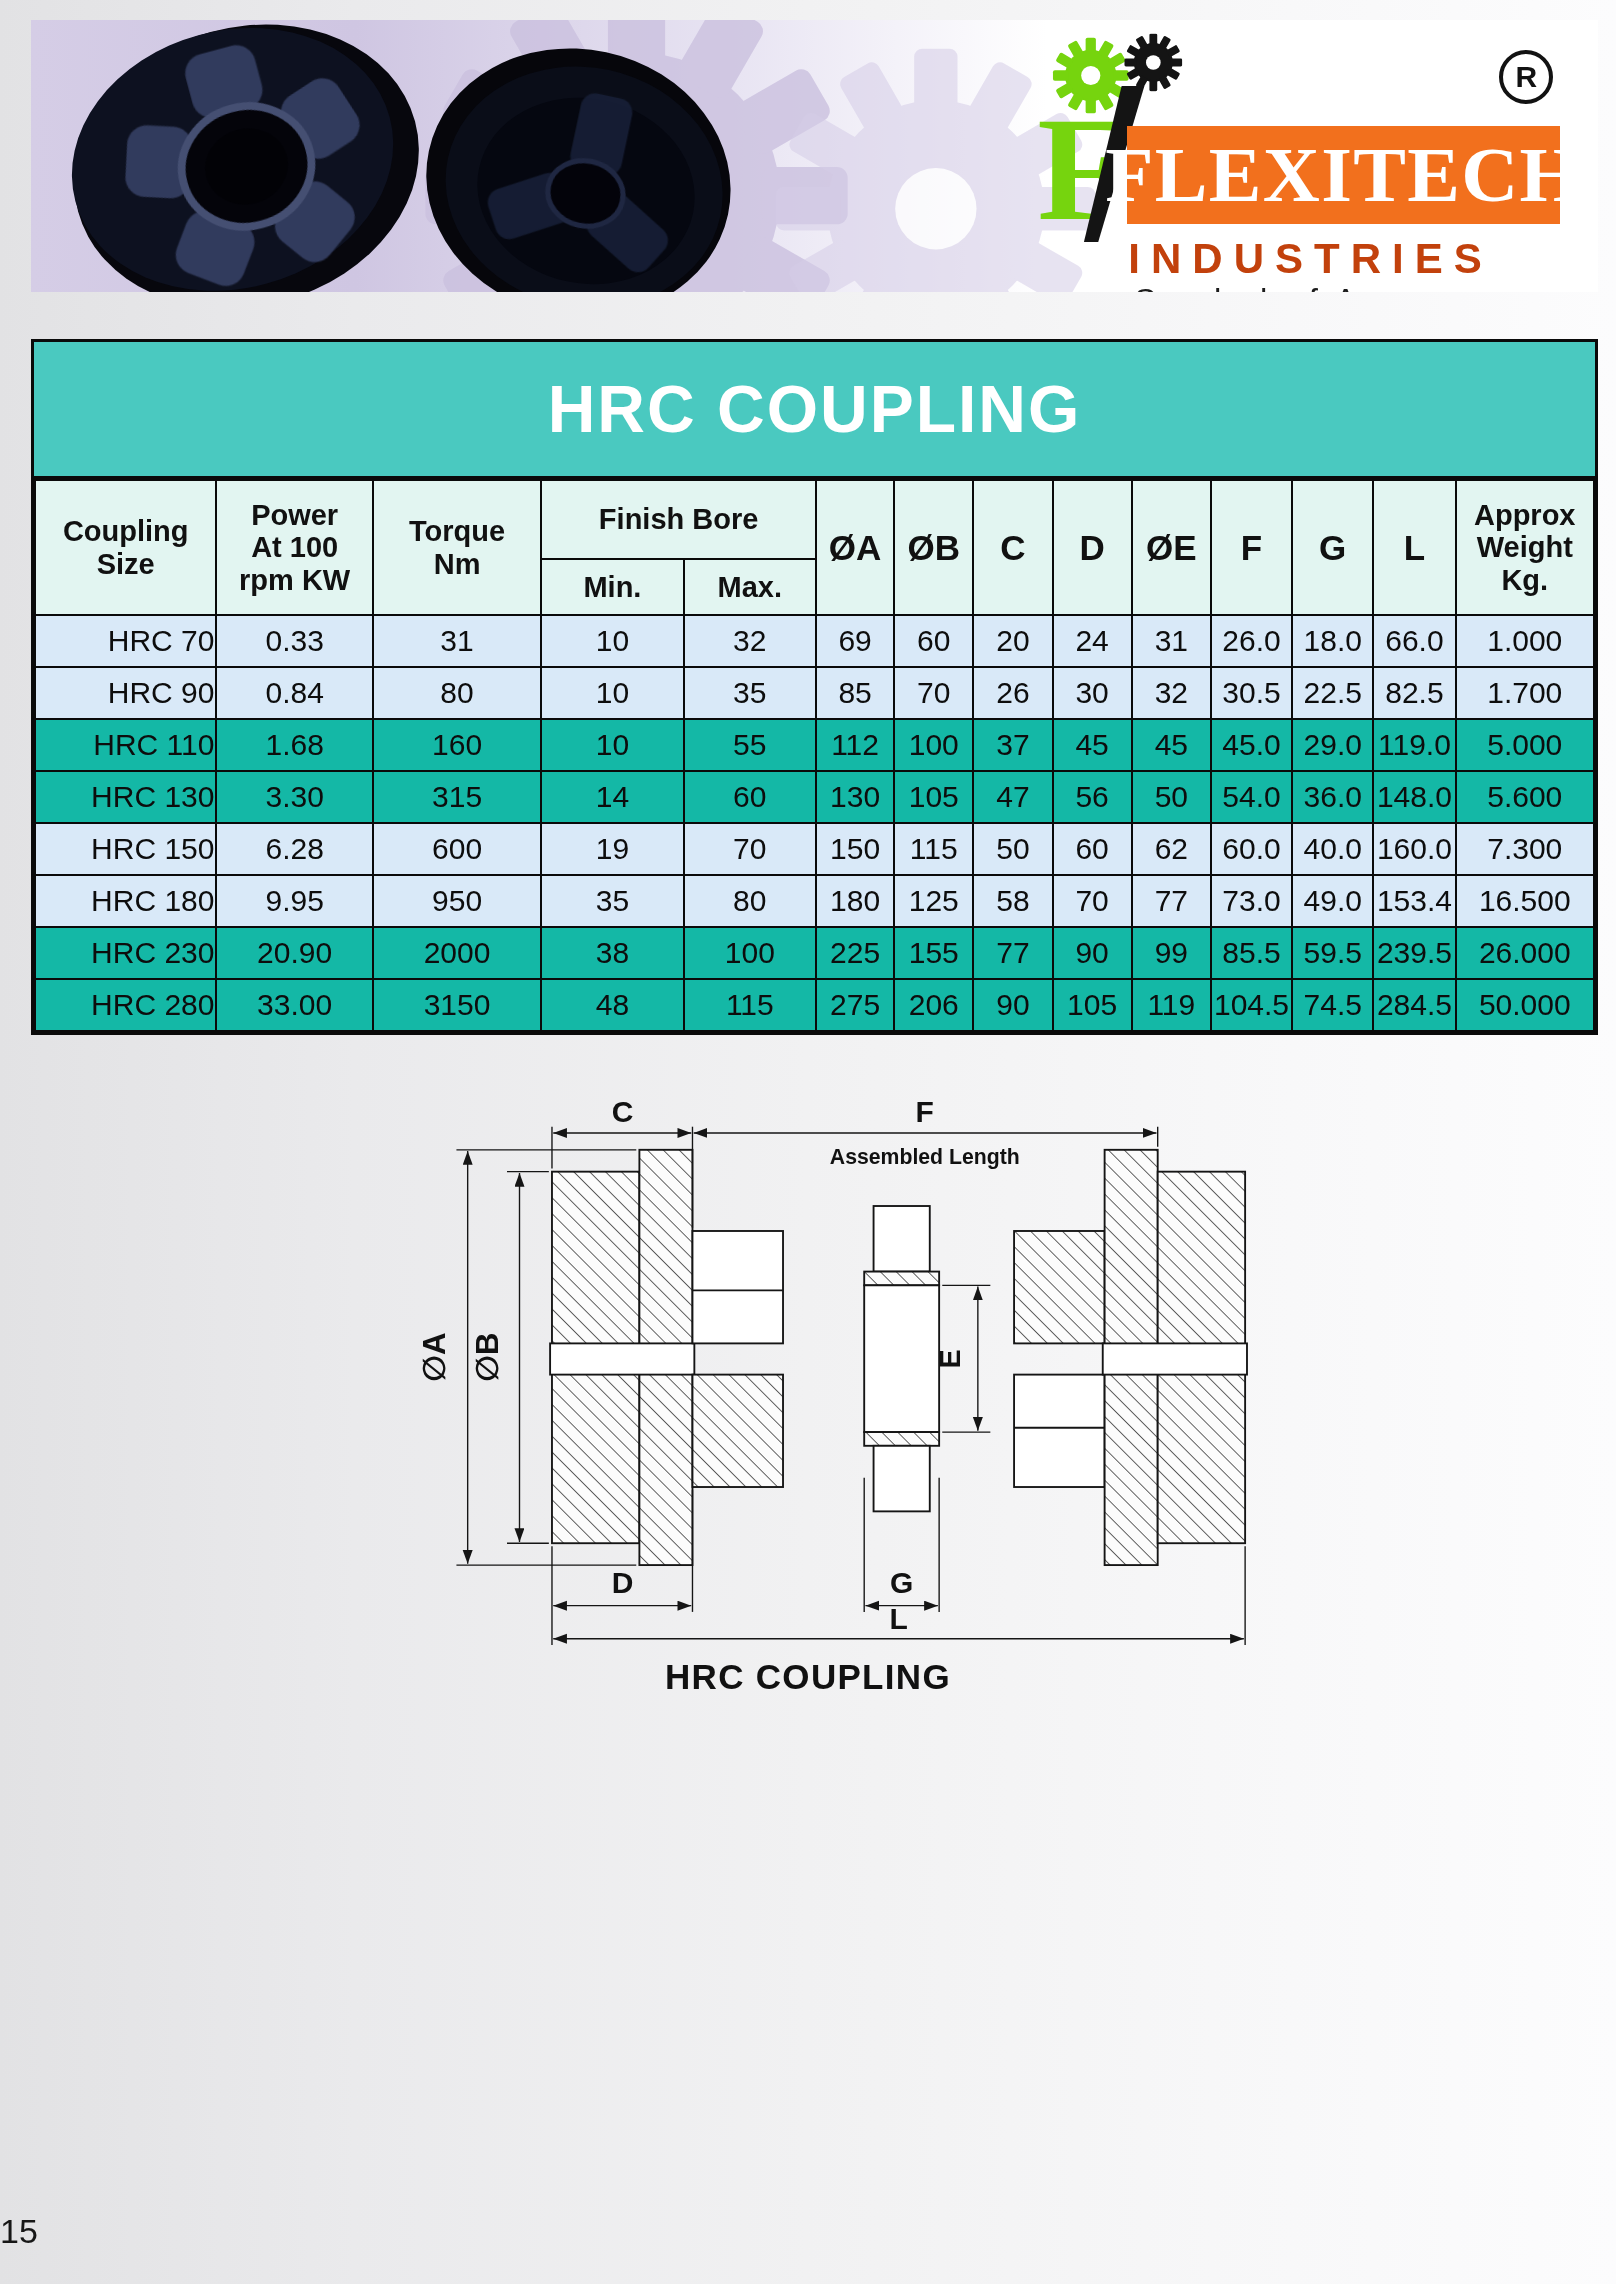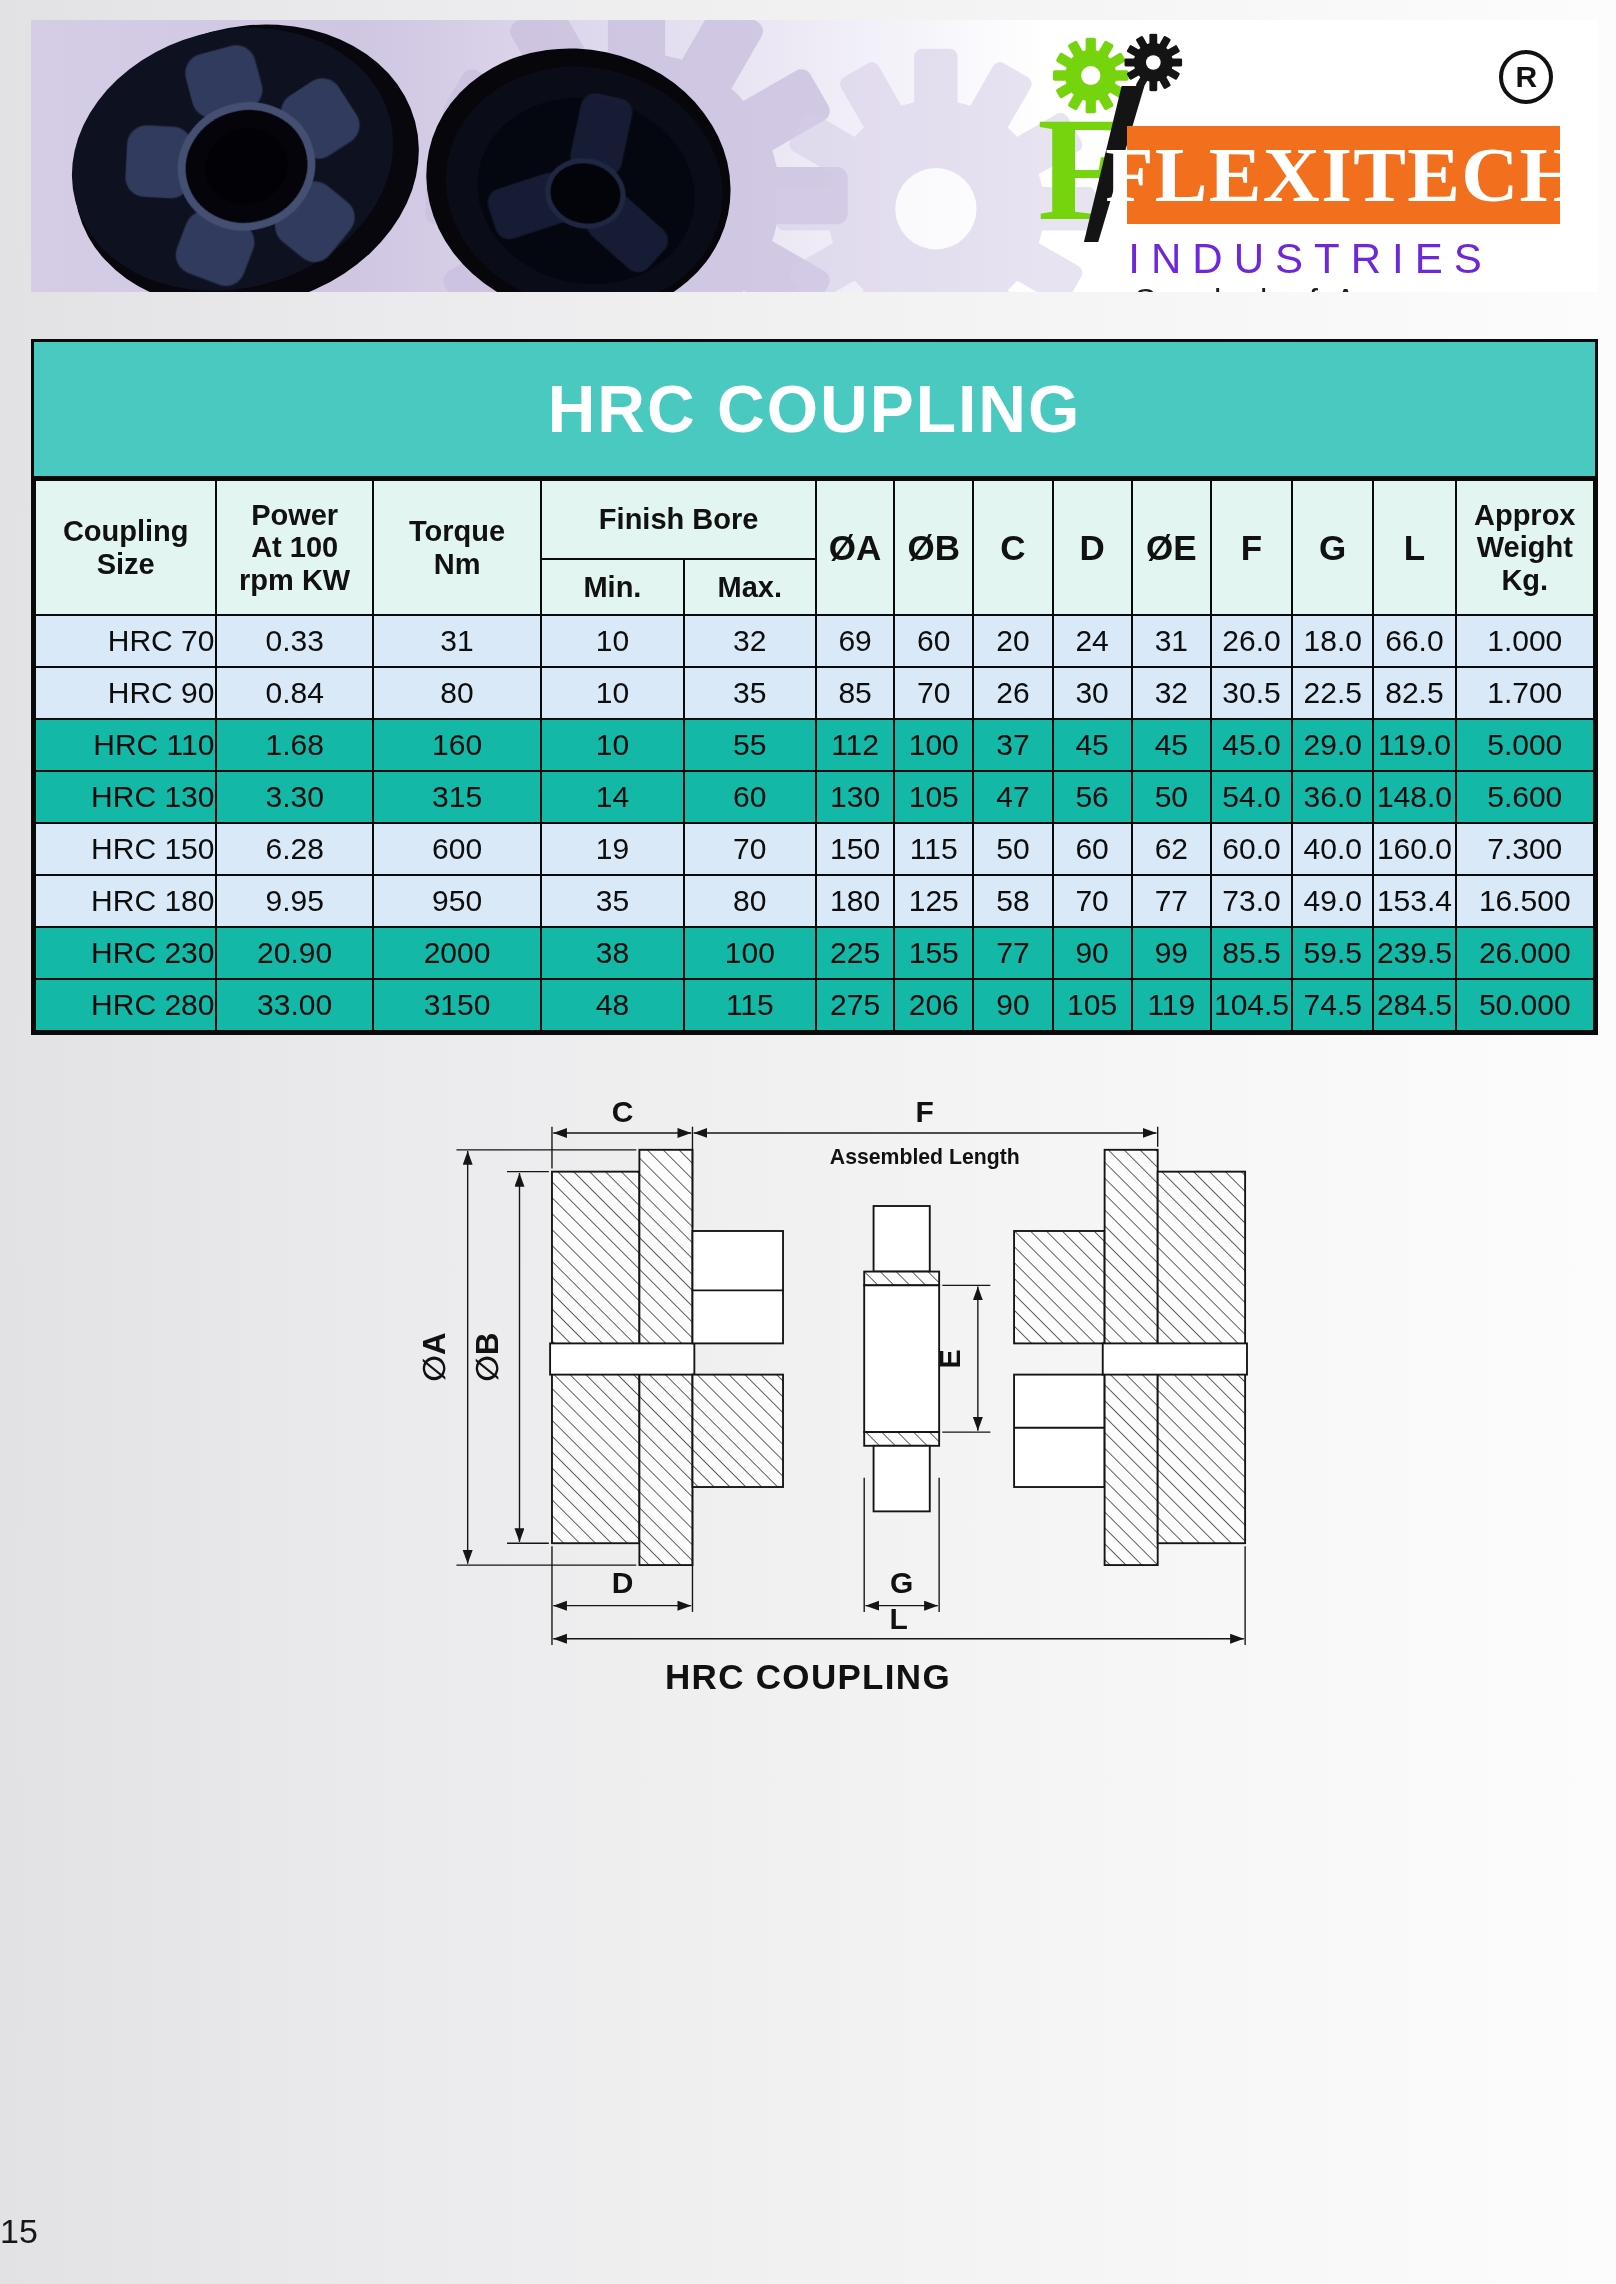--- a/index.html
+++ b/index.html
@@ -15,21 +15,21 @@
   .bg-gears{position:absolute;left:0;top:0;width:1567px;height:272px;}
   .photo-svg{position:absolute;left:6.5px;top:0;width:749px;height:272px;}
   .logo{position:absolute;top:0;right:11.7px;width:625px;height:272px;}
   .logo-gears{position:absolute;left:90px;top:13px;width:189px;height:85px;}
   .monogram{position:absolute;left:76px;top:66px;width:114px;height:156px;}
   .reg{position:absolute;top:30px;right:33px;width:46px;height:46px;border:4.6px solid #121212;border-radius:50%;
     display:flex;align-items:center;justify-content:center;font-size:30px;font-weight:bold;color:#121212;background:#fff;}
   .flexitech{position:absolute;left:166px;top:106px;width:433px;height:98px;background:#f2701d;
     display:flex;align-items:center;justify-content:center;color:#fff;
     font-family:"Liberation Serif","DejaVu Serif",serif;font-weight:bold;font-size:79px;letter-spacing:1.3px;white-space:nowrap;text-align:right;}
-  .industries{position:absolute;left:167px;top:215px;width:436px;color:#6d28d9;font-weight:normal;
+  .industries{position:absolute;left:167px;top:215px;width:436px;color:#c2410c;font-weight:bold;
     font-size:42px;letter-spacing:11px;white-space:nowrap;}
   .tagline{position:absolute;left:173px;top:262px;font-size:33px;color:#1c1c1c;letter-spacing:4.6px;white-space:nowrap;}
   
   .table-wrap{position:absolute;left:31px;top:339px;width:1567px;border:3.9px solid #0a0a0a;background:#fff;box-sizing:border-box;}
   .teal-banner{height:134px;background:#4ac9c0;border-bottom:3.9px solid #0a0a0a;display:flex;align-items:center;justify-content:center;}
   .teal-banner span{color:#fff;font-size:66px;font-weight:bold;letter-spacing:2px;}
   table{width:100%;border-collapse:collapse;table-layout:fixed;}
   th,td{border:2.6px solid #0a0a0a;box-sizing:border-box;overflow:hidden;}
   thead th{background:#e2f5f1;font-weight:bold;font-size:29px;line-height:1.12;white-space:pre-line;text-align:center;vertical-align:middle;}
   thead tr.h1{height:79px;}

